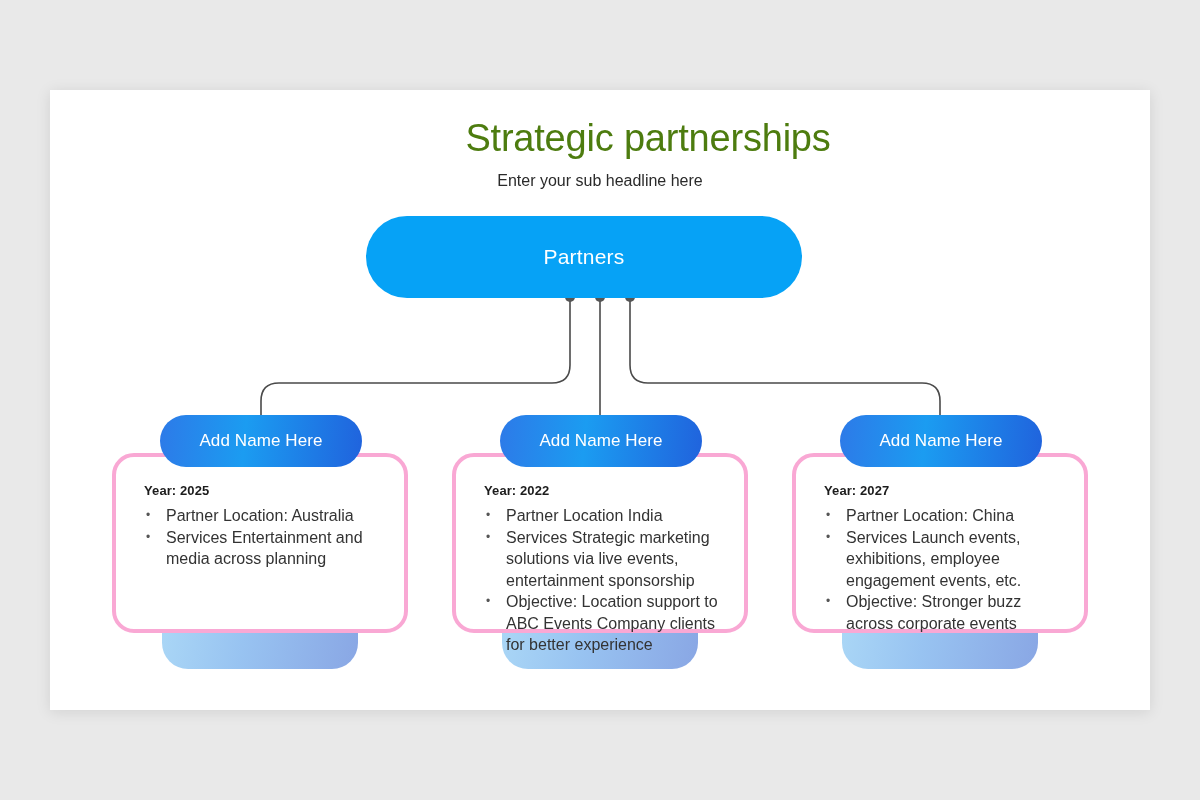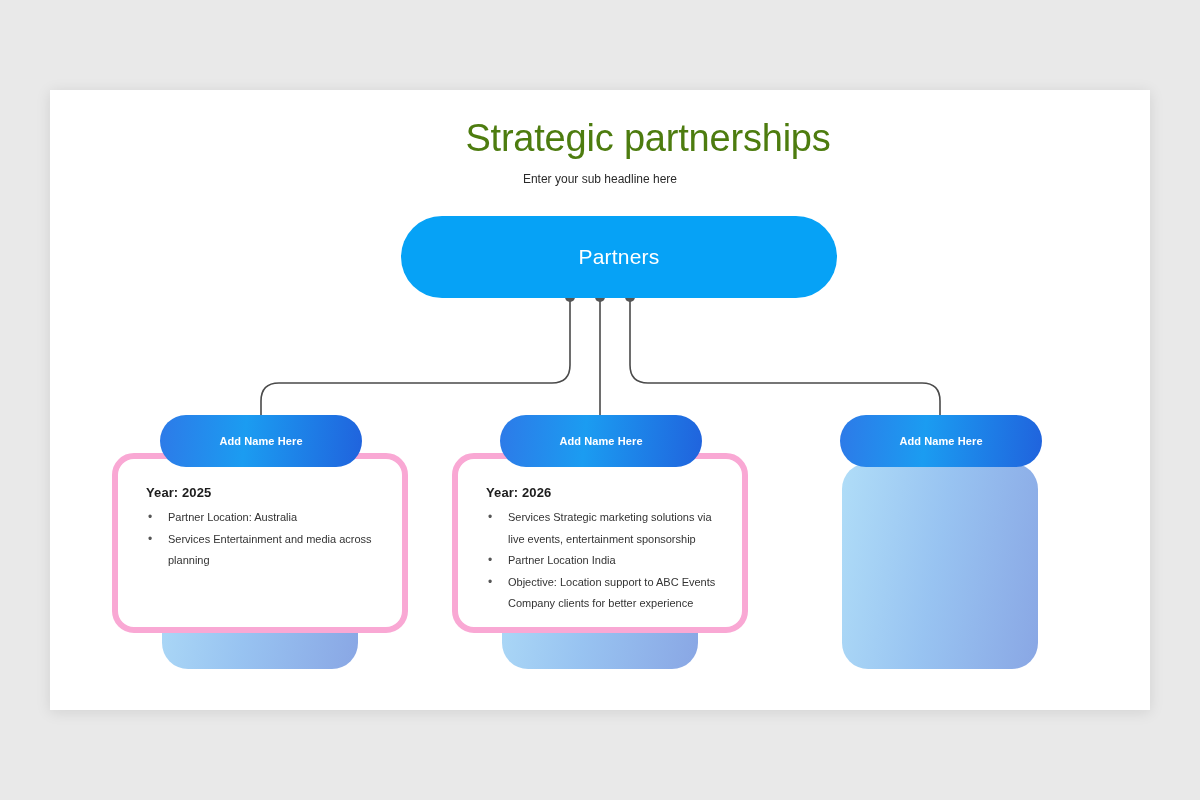--- a/index.html
+++ b/index.html
@@ -41,29 +41,29 @@
     color: #4d7c0f;
     letter-spacing: -0.2px;
   }
 
   #subtitle {
     position: absolute;
     left: 0;
     top: 82px;
     width: 1100px;
     text-align: center;
-    font-size: 12px;
+    font-size: 16px;
     font-weight: 400;
     color: #2a2a2a;
   }
 
   
   #root-node {
     position: absolute;
-    left: 351px;
+    left: 316px;
     top: 126px;
     width: 436px;
     height: 82px;
     background: #06a2f6;
     border-radius: 41px;
     display: flex;
     align-items: center;
     justify-content: center;
   }
 
@@ -107,21 +107,21 @@
     opacity: 0.92;
   }
 
   .branch-card {
     position: absolute;
     left: 0;
     top: 8px;
     width: 296px;
     height: 180px;
     background: #ffffff;
-    border: 6px solid #f9a8d4;
+    border: 4px solid #f9a8d4;
     border-radius: 22px;
   }
 
   .branch-card-inner {
     padding: 26px 20px 0 28px;
   }
 
   .year-line {
     font-size: 13px;
     font-weight: 700;
@@ -130,21 +130,21 @@
     letter-spacing: 0.1px;
   }
 
   .bullets {
     list-style: none;
   }
 
   .bullets li {
     position: relative;
     padding-left: 22px;
-    font-size: 11px;
+    font-size: 16px;
     line-height: 21.5px;
     color: #333333;
   }
 
   .bullets li::before {
     content: "\2022";
     position: absolute;
     left: 2px;
     top: 0;
     color: #555555;
@@ -161,22 +161,22 @@
     border-radius: 26px;
     background: linear-gradient(95deg, #2d7ae8 0%, #1b9cf1 42%, #2063dd 100%);
     display: flex;
     align-items: center;
     justify-content: center;
     z-index: 3;
   }
 
   .branch-pill .pill-label {
     color: #ffffff;
-    font-size: 11px;
-    font-weight: 700;
+    font-size: 17px;
+    font-weight: 400;
     letter-spacing: 0.1px;
   }
 </style>
 </head>
 <body>
 
 <div id="slide">
 
   <div id="title">Strategic partnerships</div>
   <div id="subtitle">Enter your sub headline here</div>
@@ -220,34 +220,47 @@
       <span class="pill-label">Add Name Here</span>
     </div>
   </div>
 
   <div class="branch b1">
     <div class="branch-backdrop"></div>
     <div class="branch-card">
       <div class="branch-card-inner">
         <div class="year-line">
           <span>Year:</span>
-          <span>2026</span>
+          <span>2022</span>
         </div>
         <ul class="bullets">
+          <li>Partner Location India</li>
           <li>Services Strategic marketing solutions via live events, entertainment sponsorship</li>
-          <li>Partner Location India</li>
           <li>Objective: Location support to ABC Events Company clients for better experience</li>
         </ul>
       </div>
     </div>
     <div class="branch-pill">
       <span class="pill-label">Add Name Here</span>
     </div>
   </div>
 
   <div class="branch b2">
     <div class="branch-backdrop"></div>
+    <div class="branch-card">
+      <div class="branch-card-inner">
+        <div class="year-line">
+          <span>Year:</span>
+          <span>2027</span>
+        </div>
+        <ul class="bullets">
+          <li>Partner Location: China</li>
+          <li>Services Launch events, exhibitions, employee engagement events, etc.</li>
+          <li>Objective: Stronger buzz across corporate events</li>
+        </ul>
+      </div>
+    </div>
     <div class="branch-pill">
       <span class="pill-label">Add Name Here</span>
     </div>
   </div>
 
 </div>
 
 </body></html>

